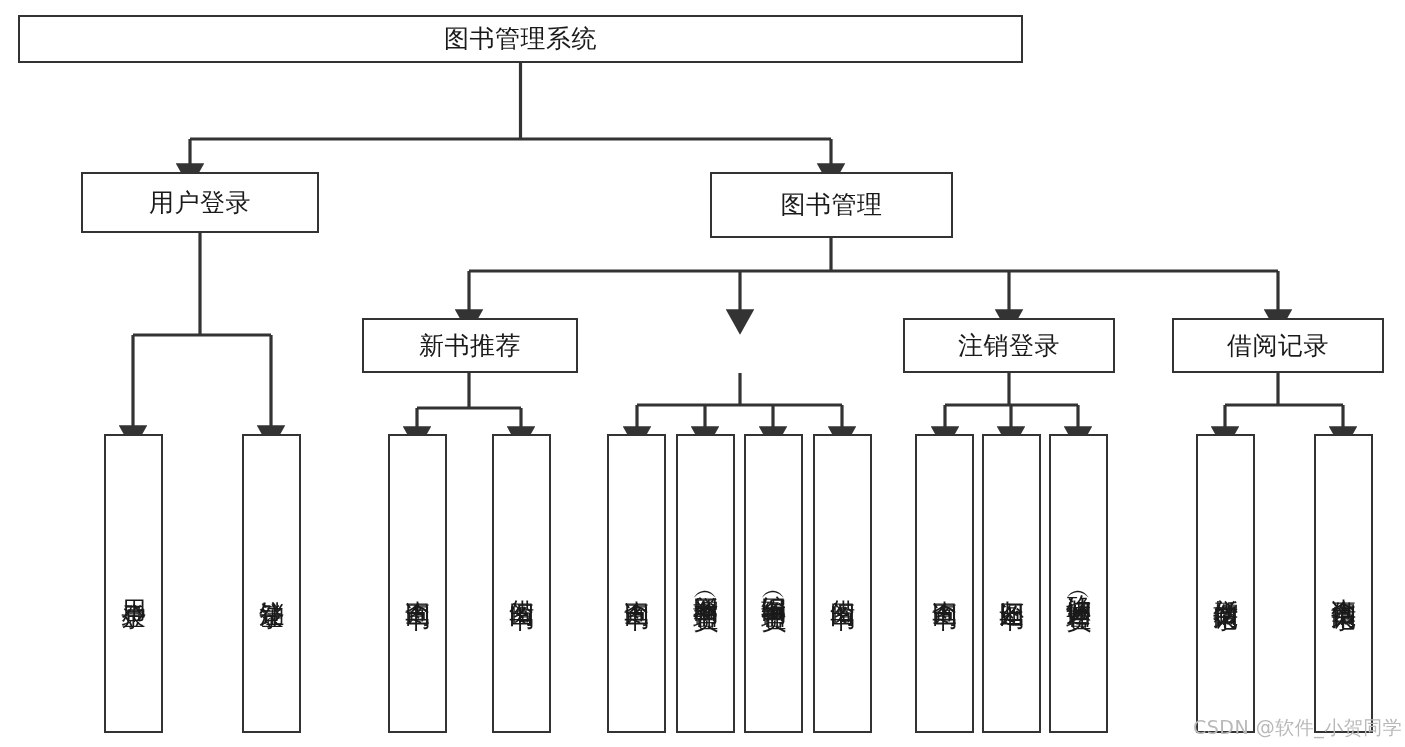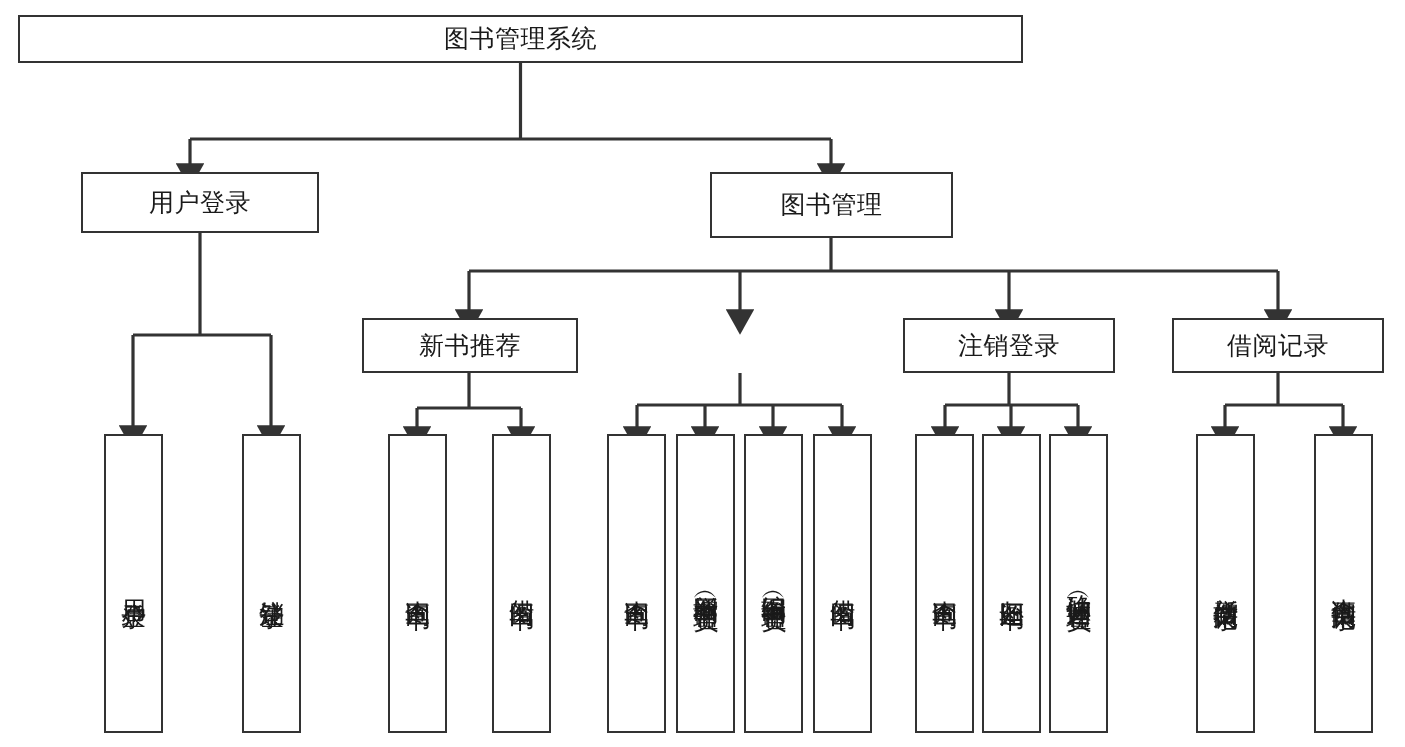--- a/index.html
+++ b/index.html
@@ -177,14 +177,15 @@
     <span class="lbl">确认归还（管理员）</span>
   </div>
 
   <div class="node vert" style="left:1196px; top:434px; width:59px; height:299px;">
     <span class="lbl">新增借阅记录</span>
   </div>
   <div class="node vert" style="left:1314px; top:434px; width:59px; height:299px;">
     <span class="lbl">查询借阅记录</span>
   </div>
 
+  <div class="watermark" style="left:1193px; top:715px;">CSDN @软件_小贺同学</div>
 
 </div>
 
 </body></html>

